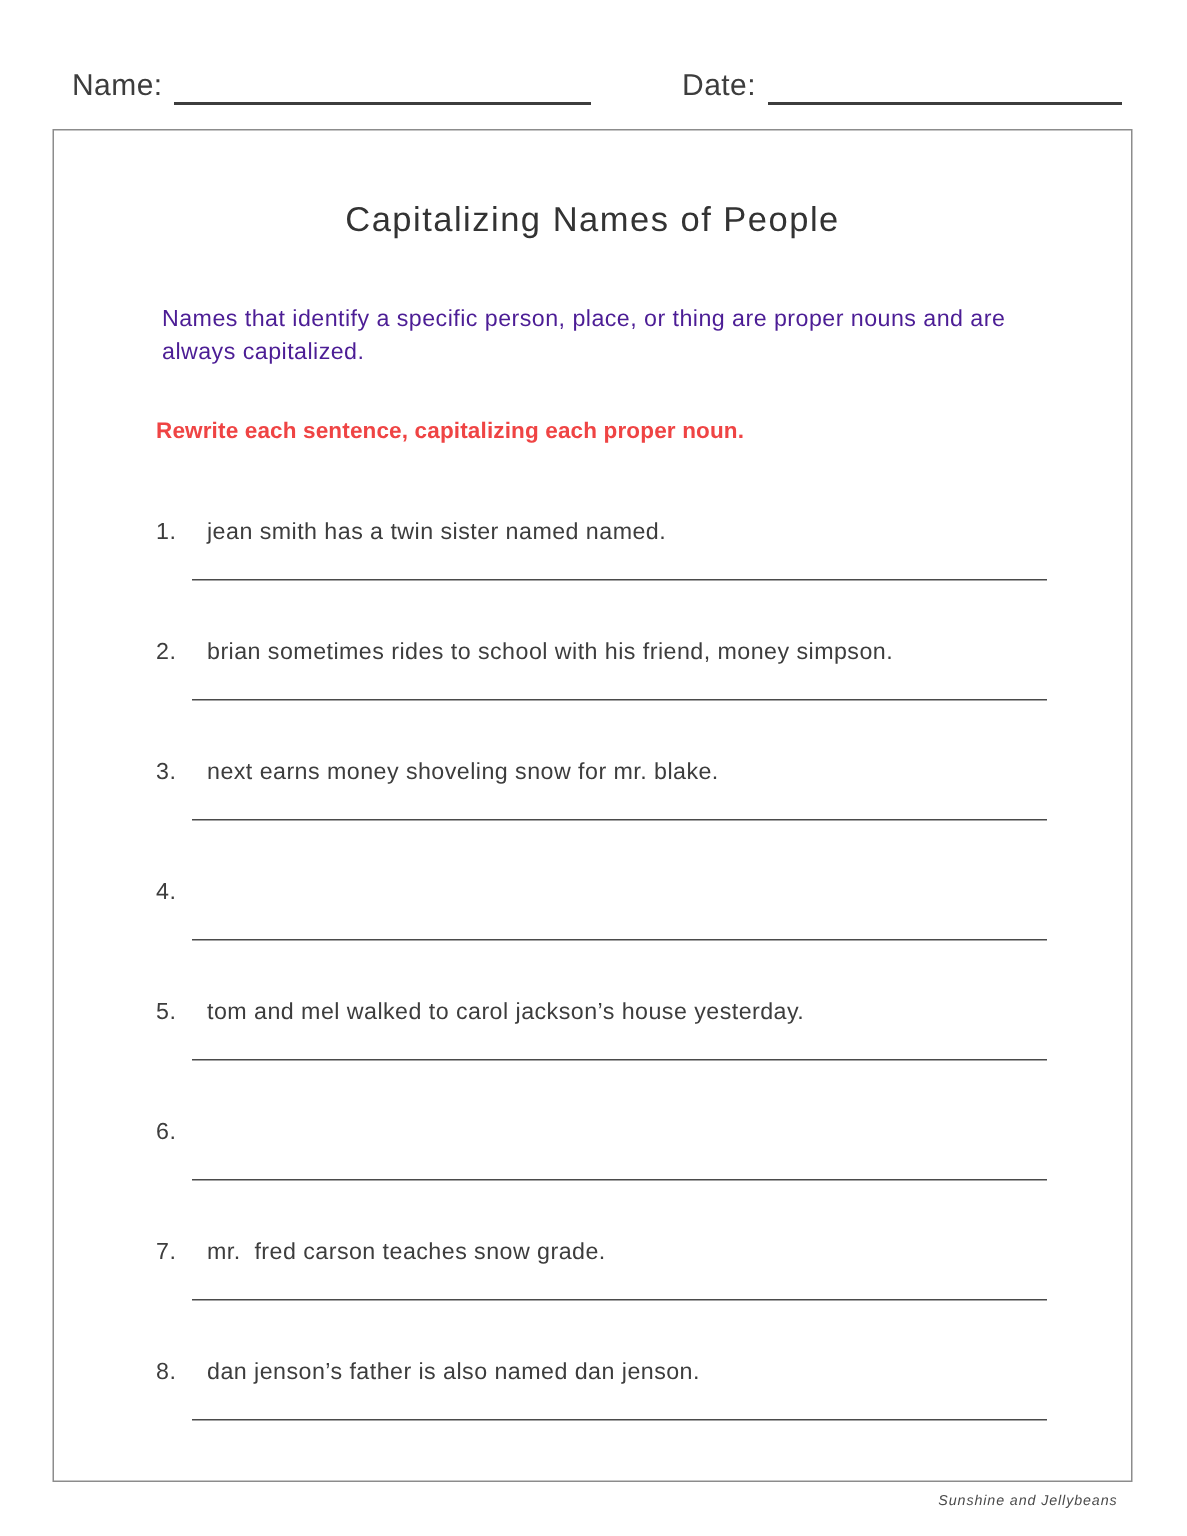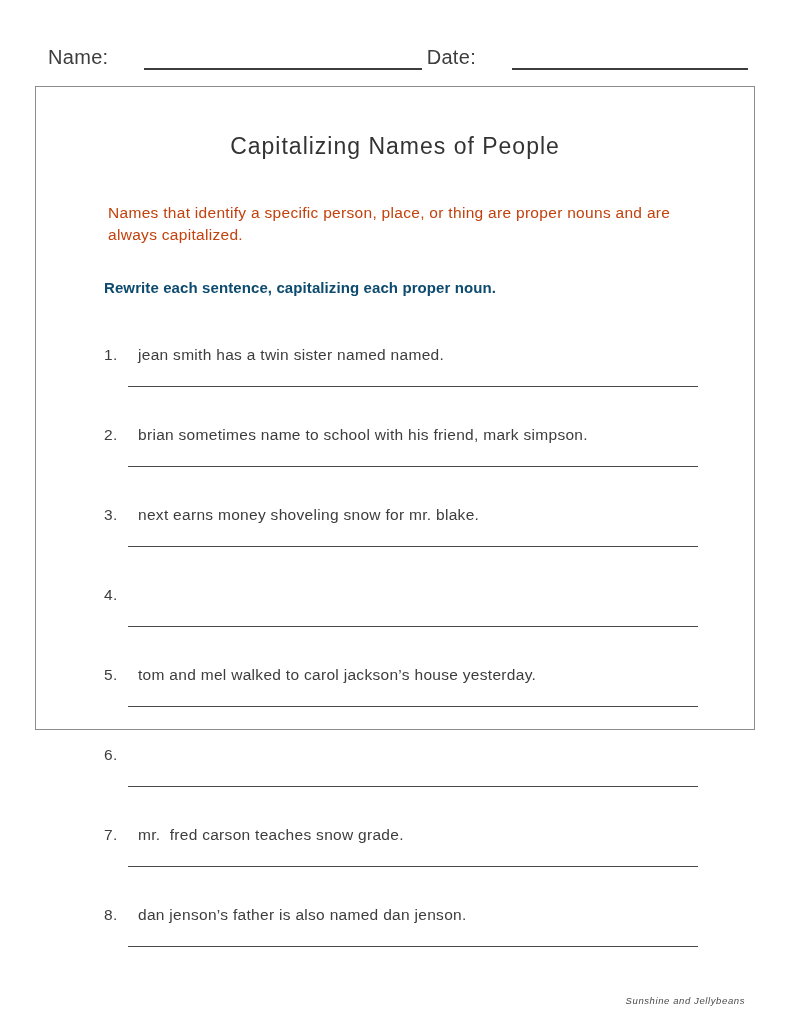--- a/index.html
+++ b/index.html
@@ -23,66 +23,65 @@
     top: 46px;
     left: 48px;
     width: 700px;
     display: flex;
     justify-content: space-between;
     font-size: 20px;
   }
   .field {
     display: flex;
     align-items: center;
-    gap: 28px;
   }
   .field-label {
     margin-right: 8px;
     padding-bottom: 1px;
   }
   .field-line {
     border-bottom: 2px solid #3d3d3d;
     height: 24px;
   }
   .name-line { width: 278px; }
   .date-line { width: 236px; }
 
   
   .worksheet-box {
     position: absolute;
     left: 35px;
     top: 86px;
     width: 720px;
-    height: 644px;
+    height: 902px;
     border: 1px solid #8c8c8c;
     background: #ffffff;
   }
 
   .ws-title {
     margin: 46px 0 0 0;
     text-align: center;
     font-size: 23px;
     font-weight: normal;
     letter-spacing: 1px;
     color: #333333;
   }
 
   .ws-intro {
     margin: 42px 46px 0 72px;
     font-size: 15.5px;
     line-height: 1.45;
-    color: #c2410c;
+    color: #4c1d95;
     max-width: 605px;
   }
 
   .ws-directions {
     margin: 32px 46px 0 68px;
     font-size: 15px;
     font-weight: bold;
-    color: #0c4a6e;
+    color: #ef4444;
     letter-spacing: 0.1px;
   }
 
   
   .ws-items {
     margin: 48px 0 0 68px;
   }
   .ws-item {
     height: 80px;
   }
@@ -144,21 +143,21 @@
       <div class="item-row">
         <span class="item-number">1.</span>
         <span class="item-sentence">jean smith has a twin sister named named.</span>
       </div>
       <div class="answer-line"></div>
     </div>
 
     <div class="ws-item">
       <div class="item-row">
         <span class="item-number">2.</span>
-        <span class="item-sentence">brian sometimes name to school with his friend, mark simpson.</span>
+        <span class="item-sentence">brian sometimes rides to school with his friend, money simpson.</span>
       </div>
       <div class="answer-line"></div>
     </div>
 
     <div class="ws-item">
       <div class="item-row">
         <span class="item-number">3.</span>
         <span class="item-sentence">next earns money shoveling snow for mr. blake.</span>
       </div>
       <div class="answer-line"></div>

